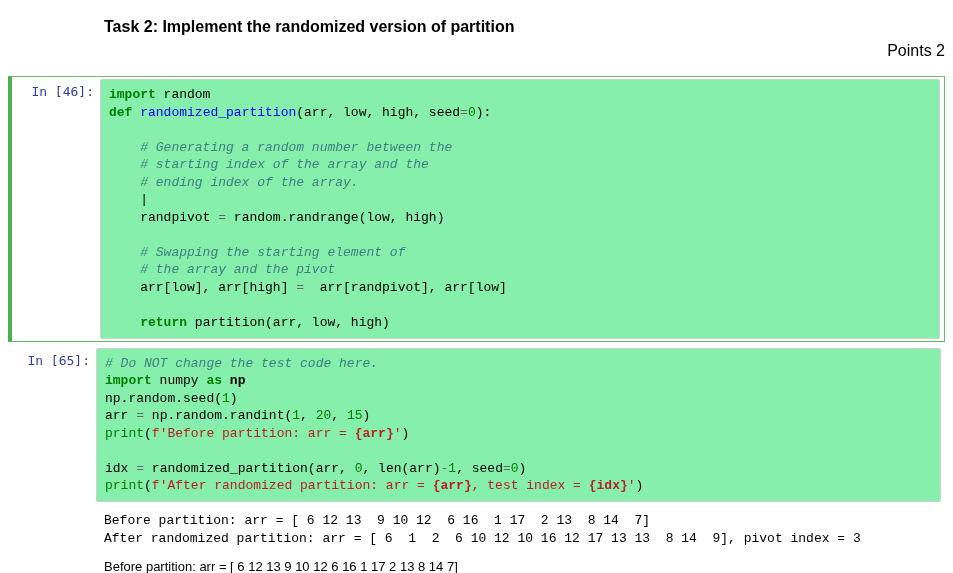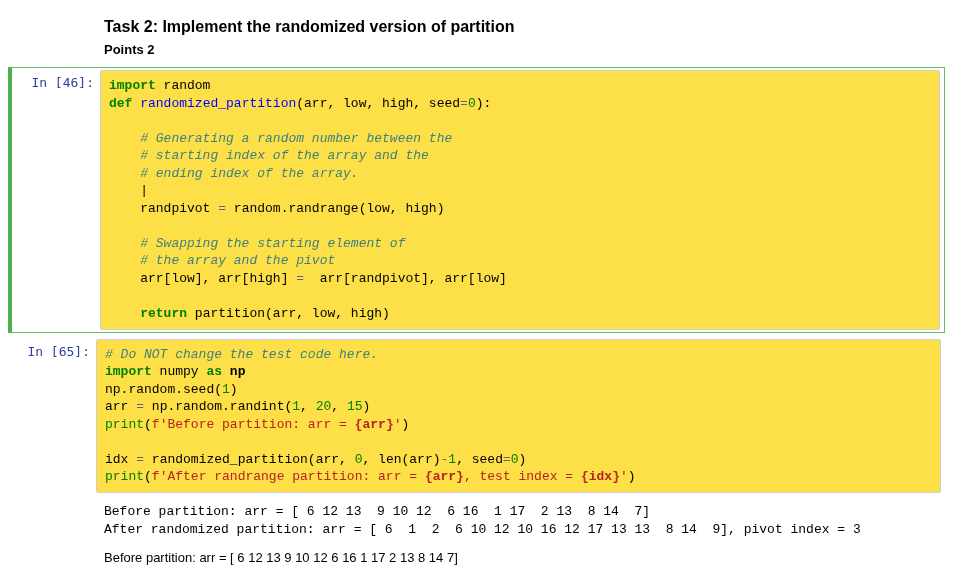--- a/index.html
+++ b/index.html
@@ -10,31 +10,32 @@
     color: #000;
     background: #fff;
   }
   .notebook {
     width: 953px;
     box-sizing: border-box;
     padding: 12px 8px 12px 8px;
   }
   .text-cell {
     margin-left: 96px;
-    margin-bottom: 10px;
+    margin-bottom: 16px;
   }
   .task-title {
     font-size: 16px;
     font-weight: bold;
     margin: 6px 0 6px 0;
   }
   .points {
-    font-size: 13px;
-    font-weight: bold;
+    font-size: 16px;
+    font-weight: normal;
     margin-bottom: 10px;
+    text-align: right;
   }
   .cell {
     display: flex;
     align-items: flex-start;
     margin-bottom: 6px;
     justify-content: center;
   }
   .cell.selected {
     border: 1px solid #66BB6A;
     border-left: 4px solid #4CAF50;
@@ -45,21 +46,21 @@
     min-width: 88px;
     text-align: right;
     padding: 5px 6px 0 0;
     font-family: monospace;
     font-size: 13px;
     color: #303F9F;
     box-sizing: border-box;
   }
   .input-area {
     flex: 1;
-    background: #fde047;
+    background: #86efac;
     border: 1px solid #cfcfcf;
     border-radius: 2px;
     padding: 6px 8px;
     font-family: Consolas, Menlo, Monaco, "Courier New", monospace;
     font-size: 13px;
     line-height: 1.35;
     white-space: pre;
     overflow-x: auto;
     margin-right: 4px;
   }
@@ -127,21 +128,21 @@
 
   <div class="cell">
     <div class="prompt">In [65]:</div>
     <div class="input-area"><span class="c"># Do NOT change the test code here.</span>
 <span class="k">import</span><span> numpy </span><span class="k">as</span><span class="nn"> np</span>
 <span>np.random.seed(</span><span class="m">1</span><span>)</span>
 <span>arr </span><span class="op">=</span><span> np.random.randint(</span><span class="m">1</span><span>, </span><span class="m">20</span><span>, </span><span class="m">15</span><span>)</span>
 <span class="bi">print</span><span>(</span><span class="s">f'Before partition: arr = </span><span class="s" style="font-weight:bold;">{arr}</span><span class="s">'</span><span>)</span>
 <span></span>
 <span>idx </span><span class="op">=</span><span> randomized_partition(arr, </span><span class="m">0</span><span>, len(arr)</span><span class="op">-</span><span class="m">1</span><span>, seed</span><span class="op">=</span><span class="m">0</span><span>)</span>
-<span class="bi">print</span><span>(</span><span class="s">f'After randrange partition: arr = </span><span class="s" style="font-weight:bold;">{arr}</span><span class="s">, test index = </span><span class="s" style="font-weight:bold;">{idx}</span><span class="s">'</span><span>)</span></div>
+<span class="bi">print</span><span>(</span><span class="s">f'After randomized partition: arr = </span><span class="s" style="font-weight:bold;">{arr}</span><span class="s">, test index = </span><span class="s" style="font-weight:bold;">{idx}</span><span class="s">'</span><span>)</span></div>
   </div>
 
   <div class="cell">
     <div class="prompt"></div>
     <div class="output-area"><span>Before partition: arr = [ 6 12 13  9 10 12  6 16  1 17  2 13  8 14  7]</span>
 <span>After randomized partition: arr = [ 6  1  2  6 10 12 10 16 12 17 13 13  8 14  9], pivot index = 3</span></div>
   </div>
 
   <div class="expected-block">
     <div class="expected-line">Before partition: arr = [ 6 12 13 9 10 12 6 16 1 17 2 13 8 14 7]</div>

